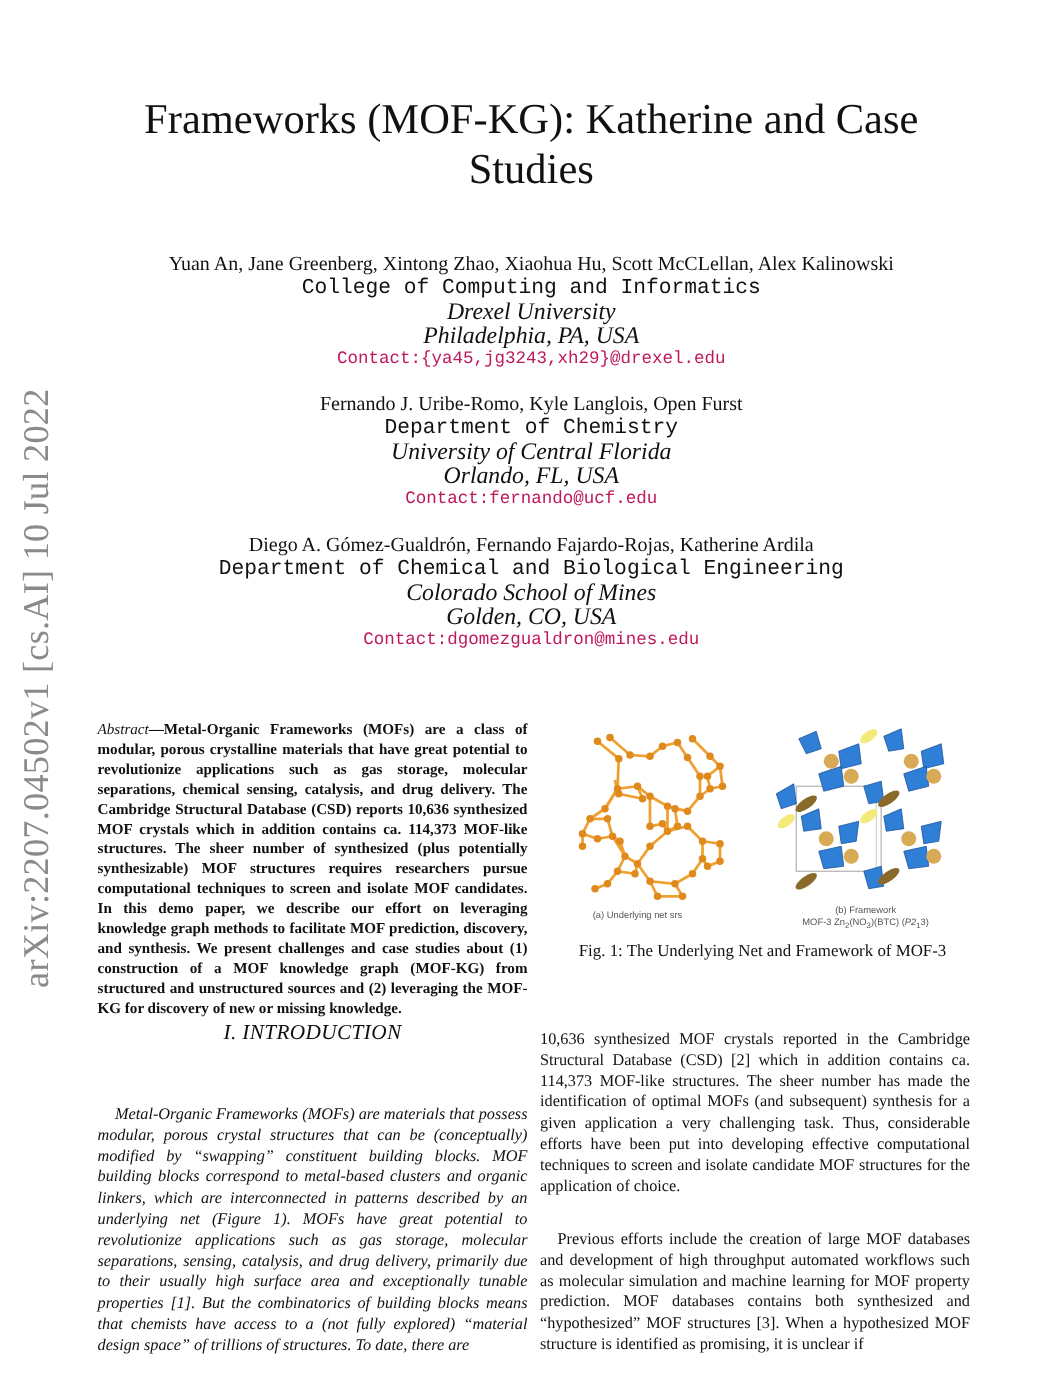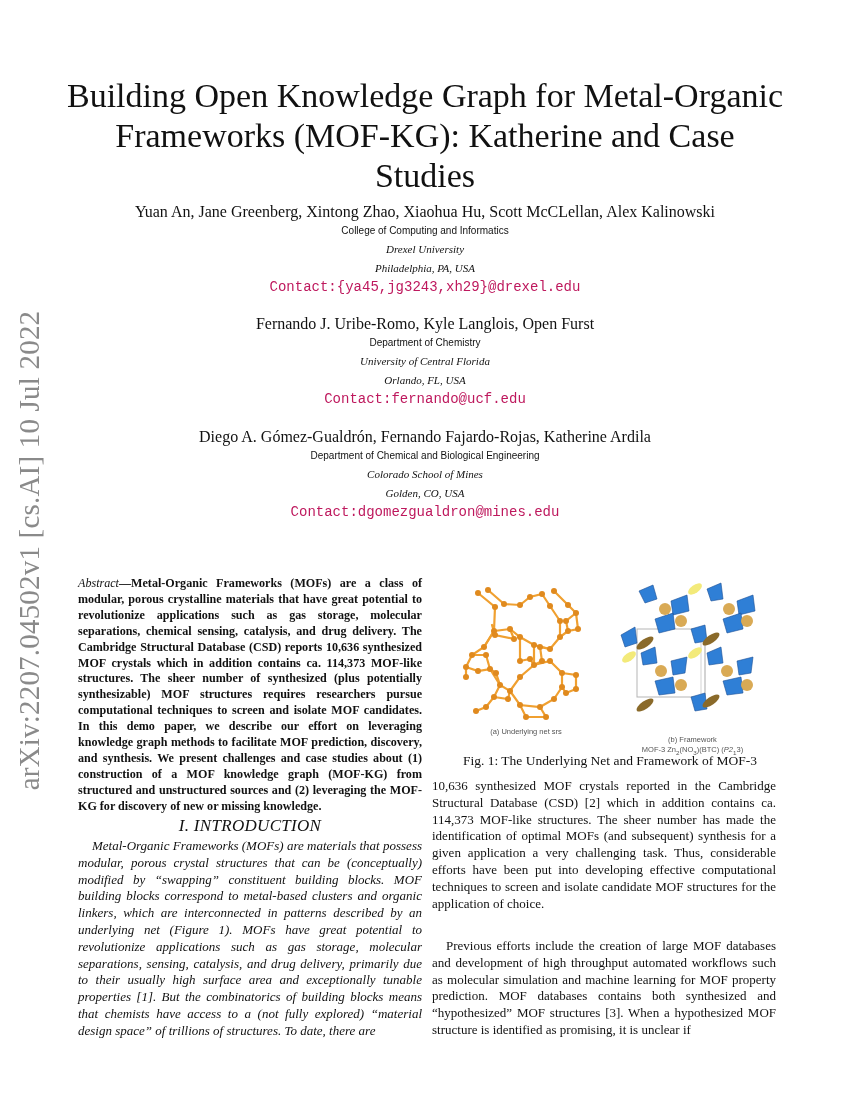--- a/index.html
+++ b/index.html
@@ -15,56 +15,55 @@
       font-family: "Liberation Serif", serif; font-size: 29px; color: #8a8a8a; letter-spacing: 0.2px;
     }
 
     .title {
       position: absolute; left: 60px; top: 76px; width: 730px; text-align: center;
       font-size: 34px; line-height: 40px; color: #111;
     }
 
     .affil-block { position: absolute; left: 100px; width: 650px; text-align: center; }
     .affil-block .authors { font-size: 16px; line-height: 19px; }
-    .affil-block .dept { font-family: Liberation Sans, sans-serif; font-size: 10px; line-height: 19px; }
-    .affil-block .inst { font-style: italic; font-size: 11px; line-height: 19px; }
+    .affil-block .dept { font-family: Liberation Mono, monospace; font-size: 17px; line-height: 19px; }
+    .affil-block .inst { font-style: italic; font-size: 19px; line-height: 19px; }
     .affil-block .contact { font-family: "Liberation Mono", monospace; font-size: 14px; line-height: 19px; color: #be185d; }
 
-    .col { position: absolute; width: 344px; font-size: 13px; line-height: 16.8px; text-align: justify; }
+    .col { position: absolute; width: 344px; font-size: 13px; line-height: 16.8px; text-align: justify; margin-top: 45px; }
     .col-left { left: 78px; font-style: italic; }
     .col-right { left: 432px; }
 
     .abstract { position: absolute; left: 78px; top: 576px; width: 344px; font-size: 12.1px; line-height: 15.9px; font-weight: bold; text-align: justify; }
     .abstract .lead { font-style: italic; font-weight: normal; }
 
     .section-heading { position: absolute; left: 78px; top: 816px; width: 344px; text-align: center; font-size: 17px; letter-spacing: 0.3px; font-style: italic; }
 
     .intro-p1 { top: 838px; text-indent: 14px; }
     .right-p1 { top: 778px; }
     .right-p2 { top: 938px; text-indent: 14px; }
 
     .figure { position: absolute; left: 440px; top: 575px; width: 340px; height: 200px; }
     .fig-a { position: absolute; left: 10px; top: 2px; width: 150px; height: 143px; }
     .fig-b { position: absolute; left: 175px; top: 2px; width: 170px; height: 143px; }
     .subcap { position: absolute; font-family: "Liberation Sans", sans-serif; font-size: 7.5px; color: #555; text-align: center; line-height: 10px; }
-    .subcap-a { left: 26px; top: 152px; width: 120px; }
-    .subcap-b { left: 165px; top: 148px; width: 175px; margin-top: 12px; }
+    .subcap-a { left: 10px; top: 152px; width: 120px; }
+    .subcap-b { left: 165px; top: 148px; width: 175px; }
     .fig-caption { position: absolute; left: 0; top: 178px; width: 340px; text-align: center; font-size: 13.5px; }
   </style>
 </head>
 <body>
 
 <div class="page">
 
   <div class="arxiv-stamp">
     <span>arXiv:2207.04502v1  [cs.AI]  10 Jul 2022</span>
   </div>
 
   <div class="title">
-    <div>Building Open Knowledge Graph for Metal-Organic</div>
     <div>Frameworks (MOF-KG): Katherine and Case</div>
     <div>Studies</div>
   </div>
 
   <div class="affil-block" style="top:202px;">
     <div class="authors">Yuan An, Jane Greenberg, Xintong Zhao, Xiaohua Hu, Scott McCLellan, Alex Kalinowski</div>
     <div class="dept">College of Computing and Informatics</div>
     <div class="inst">Drexel University</div>
     <div class="inst">Philadelphia, PA, USA</div>
     <div class="contact">Contact:{ya45,jg3243,xh29}@drexel.edu</div>

